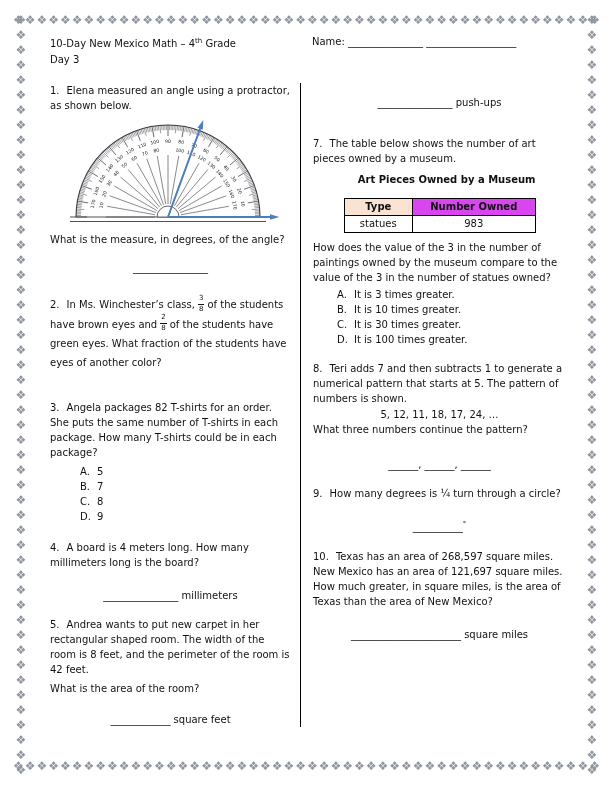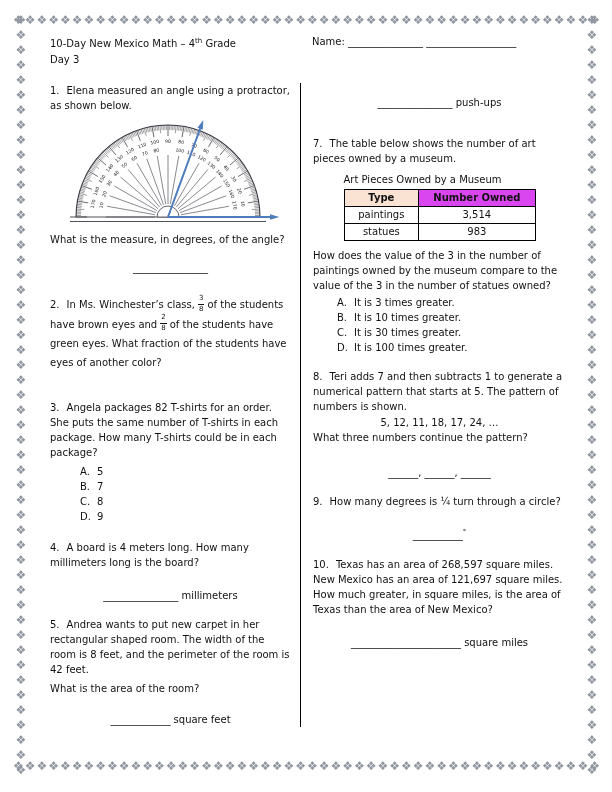--- a/index.html
+++ b/index.html
@@ -36,21 +36,21 @@
   .choice{line-height:15px;}
   .choice .letter{display:inline-block;width:17px;}
   .q4{margin-top:16px;}
   .ans{margin-top:18px;}
   .q5{margin-top:14px;}
   .q5-prompt{margin-top:4px;}
   .q5-ans{margin-top:16px;}
   .q6-ans{margin-top:12px;}
   .q7{margin-top:26px;}
   .table-wrap{width:192px;margin:6px auto 0;}
-  .table-title{font-weight:normal;text-align:left;margin-bottom:2px;}
+  .table-title{font-weight:bold;text-align:right;margin-bottom:11px;}
   table.art-table{border-collapse:collapse;width:100%;}
   .art-table th,.art-table td{border:1px solid #000;text-align:center;padding:1px 13px;
         font-size:10px;line-height:14px;}
   .art-table th{font-weight:bold;}
   .q7-prompt{margin-top:7px;}
   .q7-choices{margin:2px 0 0 24px;}
   .q8{margin-top:14px;}
   .sequence{text-align:center;margin-top:1px;}
   .q8-blanks{margin-top:20px;}
   .q9{margin-top:14px;}
@@ -383,24 +383,20 @@
             <div class="table-title">Art Pieces Owned by a Museum</div>
             <table class="art-table">
               <thead>
                 <tr>
                   <th style="background: rgb(251, 227, 212);">Type</th>
                   <th style="background: #d946ef;">Number Owned</th>
                 </tr>
               </thead>
               <tbody>
                 <tr>
-                  <td>paintings</td>
-                  <td>3,514</td>
-                </tr>
-                <tr>
                   <td>statues</td>
                   <td>983</td>
                 </tr>
               </tbody>
             </table>
           </div>
           <p class="q7-prompt">How does the value of the 3 in the number of paintings owned by the museum compare to the value of the 3 in the number of statues owned?</p>
           <div class="choices q7-choices">
             <div class="choice"><span class="letter">A.</span><span>It is 3 times greater.</span></div>
             <div class="choice"><span class="letter">B.</span><span>It is 10 times greater.</span></div>

